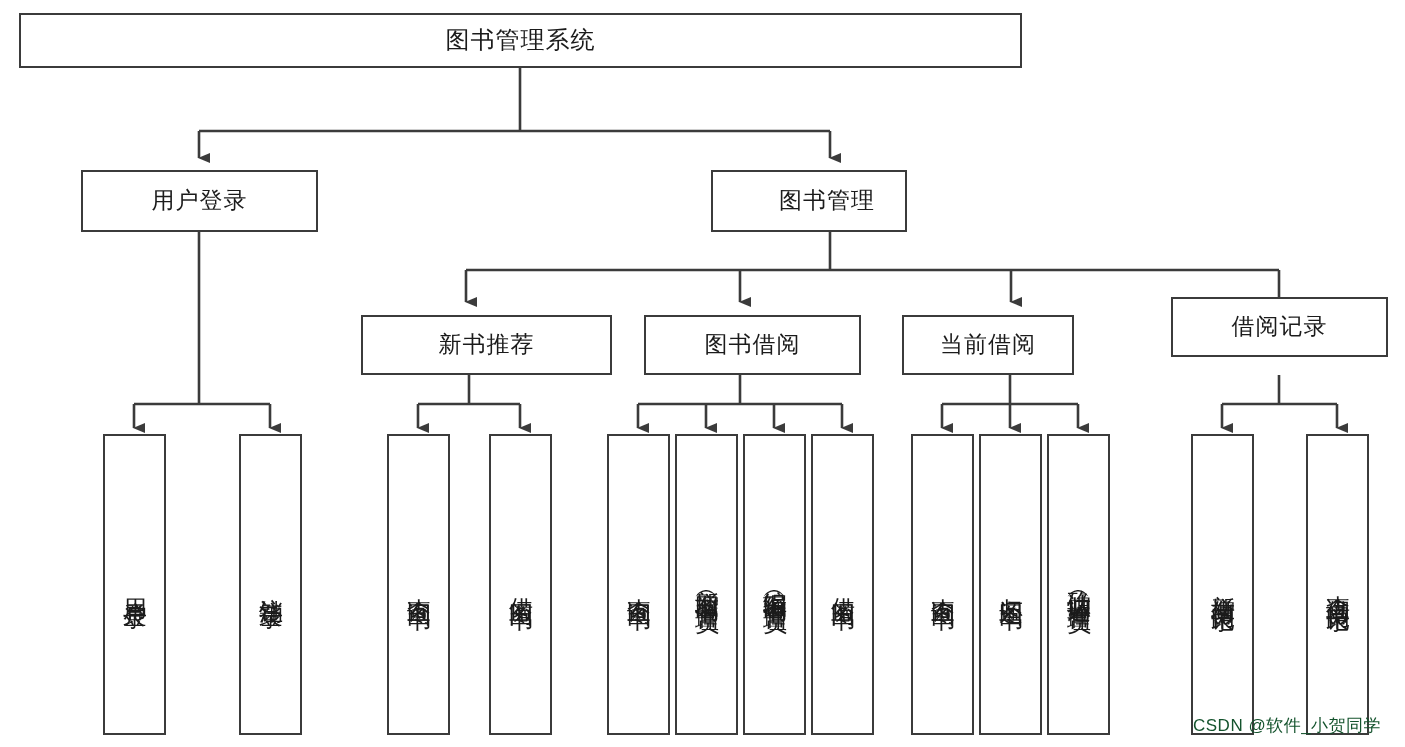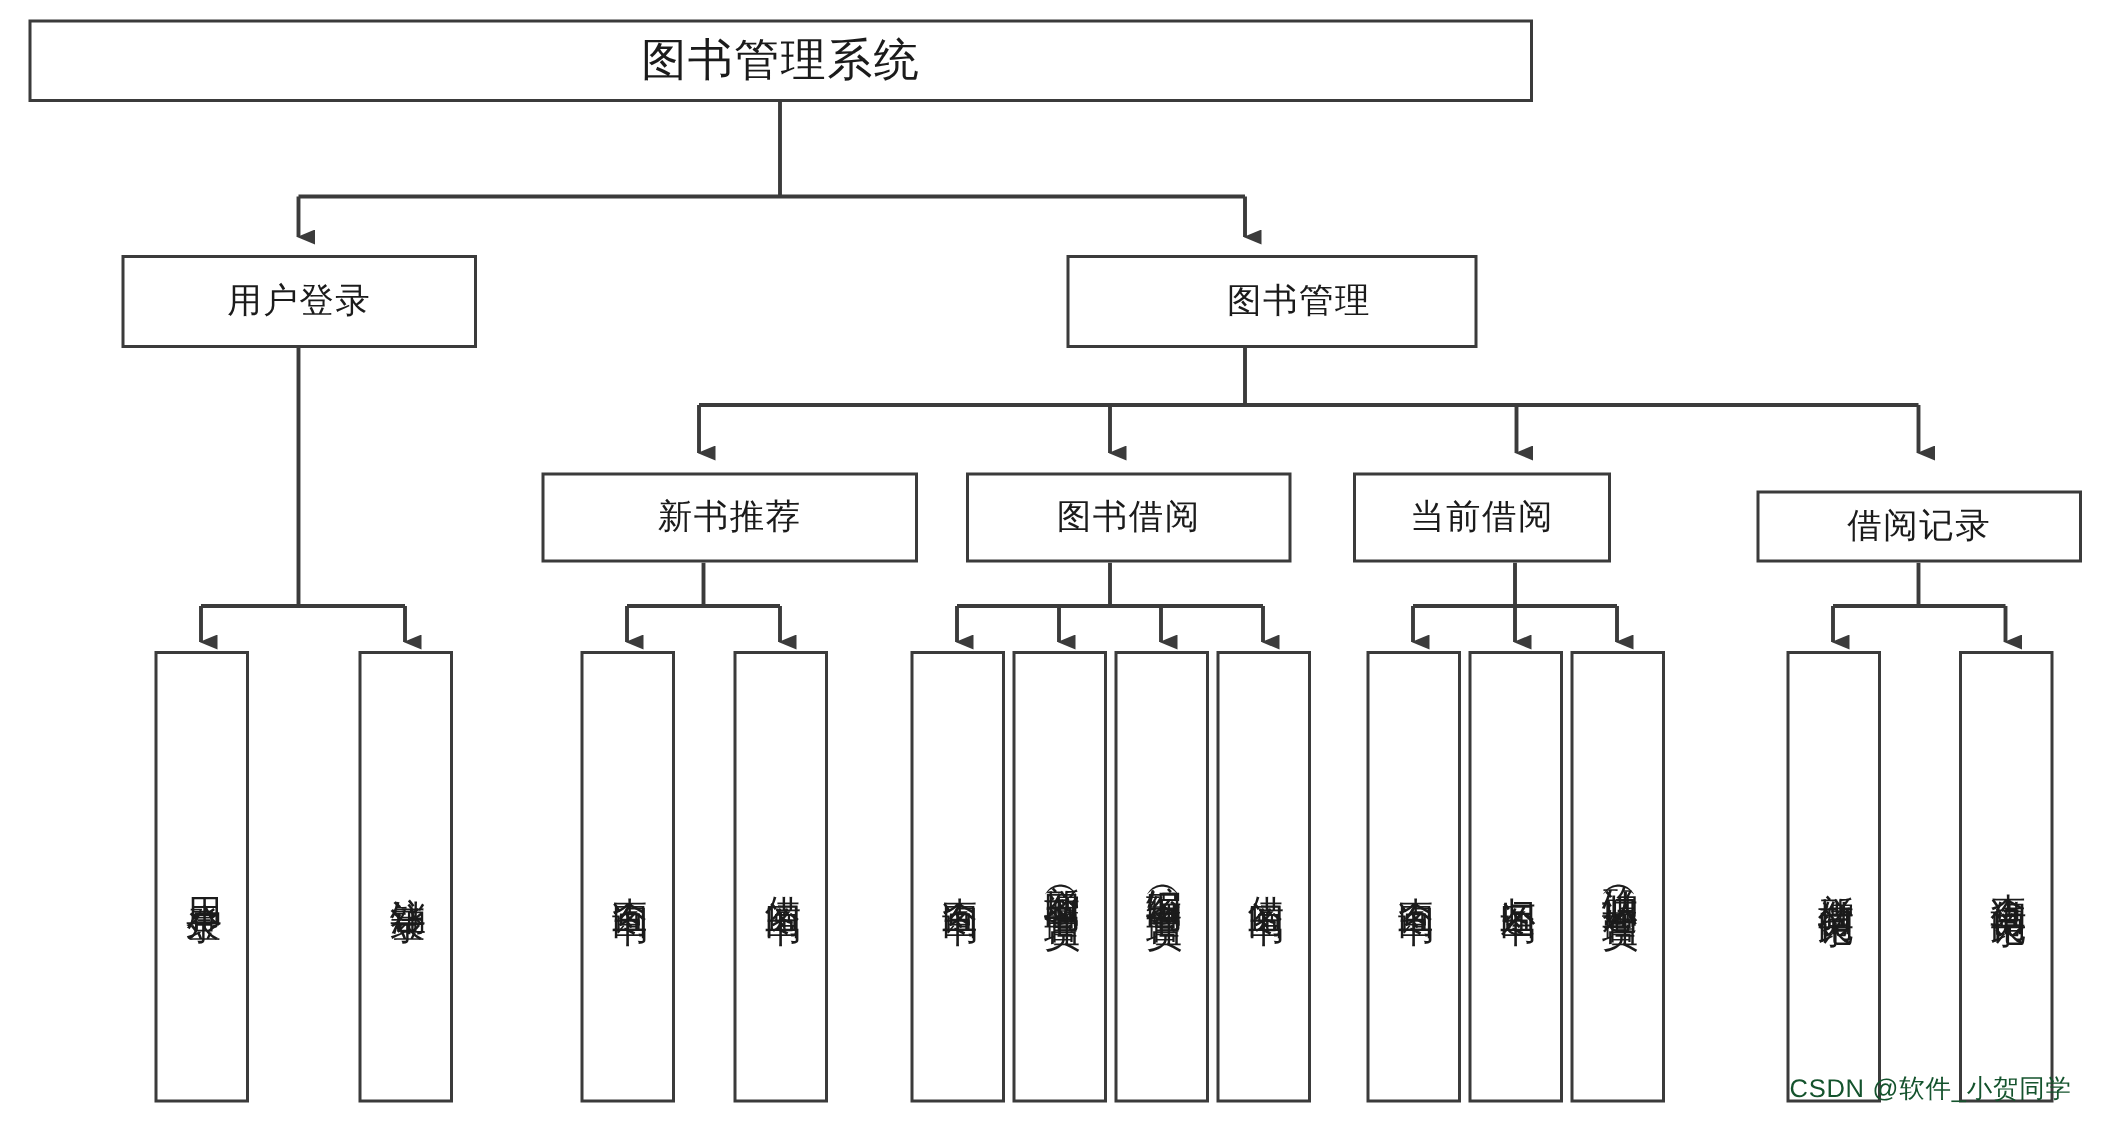--- a/index.html
+++ b/index.html
@@ -40,21 +40,21 @@
     text-align: center;
     line-height: 1.18;
     white-space: nowrap;
   }
   
   .node.horiz .lbl {
     font-size: 23px;
     letter-spacing: 1px;
   }
   .node.title .lbl {
-    font-size: 30px;
+    font-size: 24px;
     letter-spacing: 1px;
   }
   
   .node.vert {
     align-items: center;
     justify-content: center;
   }
   .node.vert .lbl {
     writing-mode: vertical-rl;
     text-orientation: upright;
@@ -127,34 +127,34 @@
     </g>
   </svg>
 
   <div class="node title" style="left:19px; top:13px; width:1003px; height:55px;">
     <span class="lbl">图书管理系统</span>
   </div>
 
   <div class="node horiz" style="left:81px; top:170px; width:237px; height:62px;">
     <span class="lbl">用户登录</span>
   </div>
-  <div class="node horiz" style="left:711px; top:170px; width:274px; height:62px;padding-left:36px;">
+  <div class="node horiz" style="left:711px; top:170px; width:196px; height:62px;padding-left:36px;">
     <span class="lbl">图书管理</span>
   </div>
 
   <div class="node horiz" style="left:361px; top:315px; width:251px; height:60px;">
     <span class="lbl">新书推荐</span>
   </div>
   <div class="node horiz" style="left:632px; top:315px; width:217px; height:60px;margin-left:12px;">
     <span class="lbl">图书借阅</span>
   </div>
   <div class="node horiz" style="left:902px; top:315px; width:172px; height:60px;">
     <span class="lbl">当前借阅</span>
   </div>
-  <div class="node horiz" style="left:1171px; top:327px; width:217px; height:48px;">
+  <div class="node horiz" style="left:1171px; top:297px; width:217px; height:60px;">
     <span class="lbl">借阅记录</span>
   </div>
 
   <div class="node vert" style="left:103px; top:434px; width:63px; height:301px;">
     <span class="lbl">用户登录</span>
   </div>
   <div class="node vert" style="left:239px; top:434px; width:63px; height:301px;">
     <span class="lbl">注销登录</span>
   </div>
 

